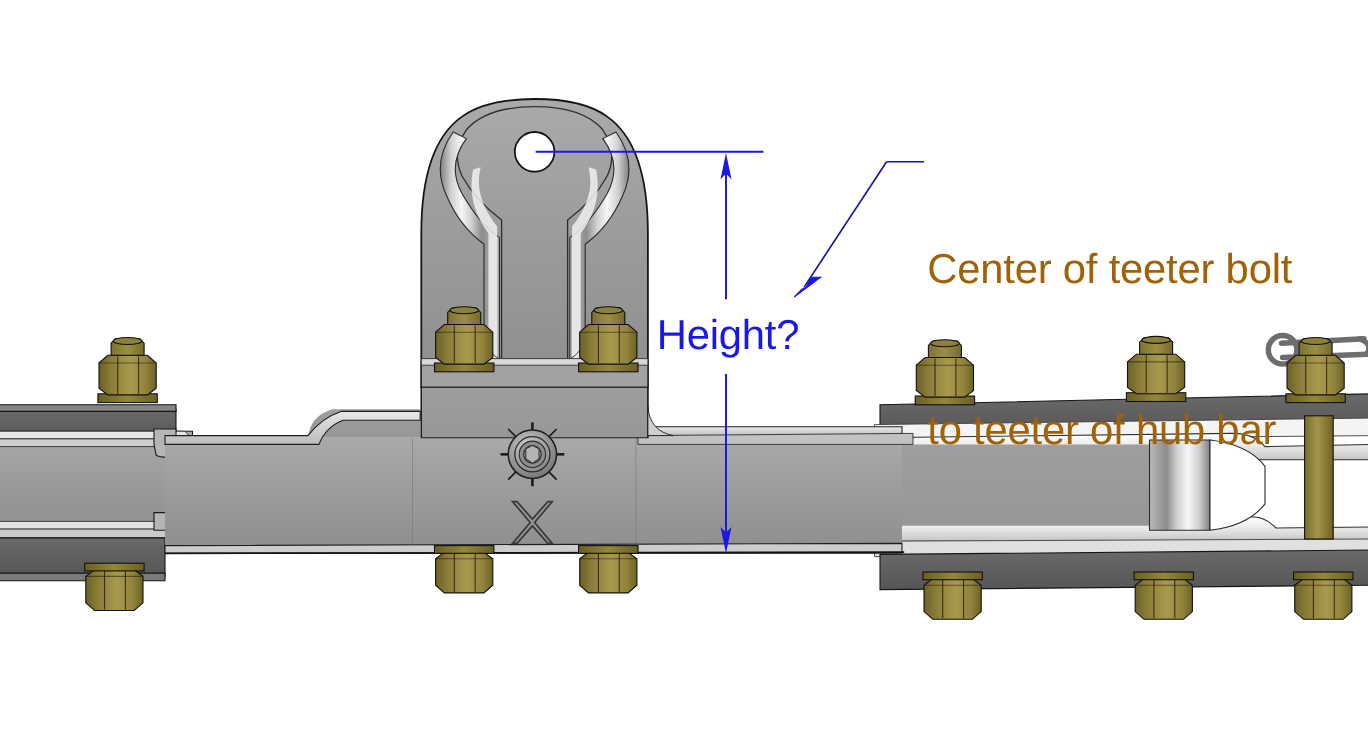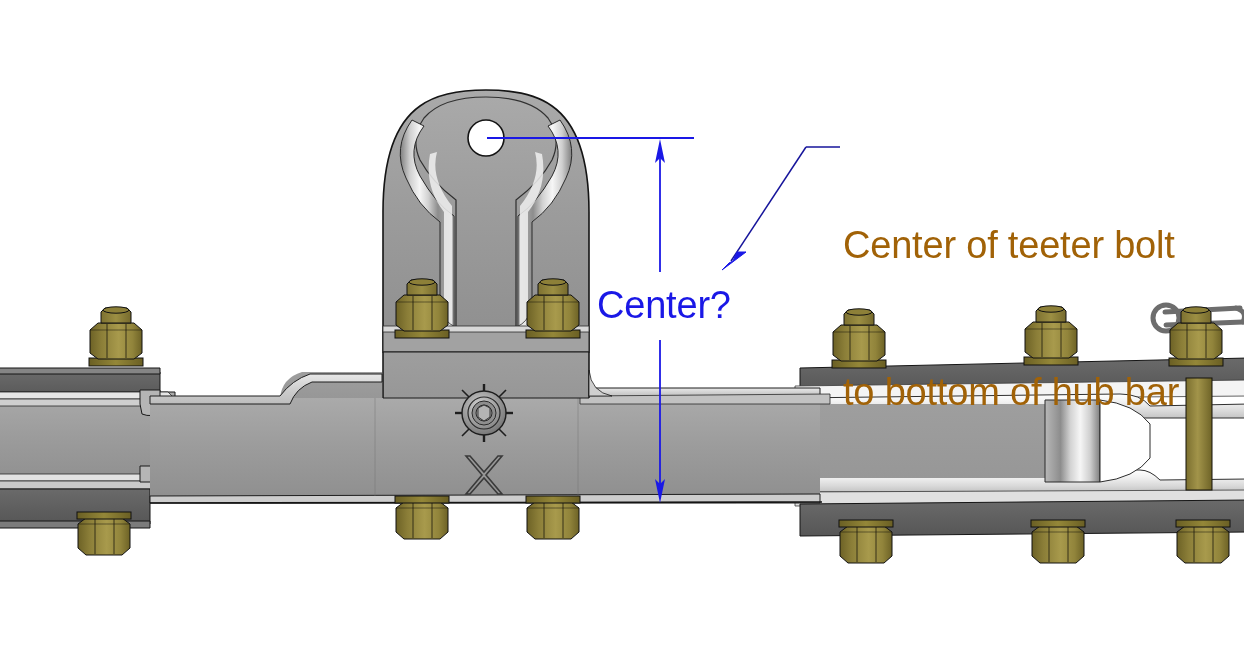--- a/index.html
+++ b/index.html
@@ -310,18 +310,18 @@
       <polygon id="dim-arrow-dn" points="660,503 655,479 660,484 665,479" fill="#1a18e6"></polygon>
 
       <line x1="840" y1="147" x2="806" y2="147" stroke="#16149b" stroke-width="1.5"></line>
       <line x1="806" y1="147" x2="731" y2="261" stroke="#16149b" stroke-width="1.5"></line>
       <polygon points="722,270 746,252 737,252 733,261 729,263" fill="#1a18e6" stroke="#1a18e6" stroke-width="1"></polygon>
     </g>
   </svg>
 
   <div class="annot-text" id="callout-text" style="color: #a16207; font-size: 38px;">
     <span class="annot-line">Center of teeter bolt</span>
-    <span class="annot-line">to bottom of hub bar</span>
+    <span class="annot-line">to teeter of hub bar</span>
   </div>
 
-  <div class="annot-text" id="height-text" style="color: rgb(26, 24, 230); font-size: 38px;">Center?</div>
+  <div class="annot-text" id="height-text" style="color: rgb(26, 24, 230); font-size: 38px;">Height?</div>
 
 </div>
 
 </body></html>

